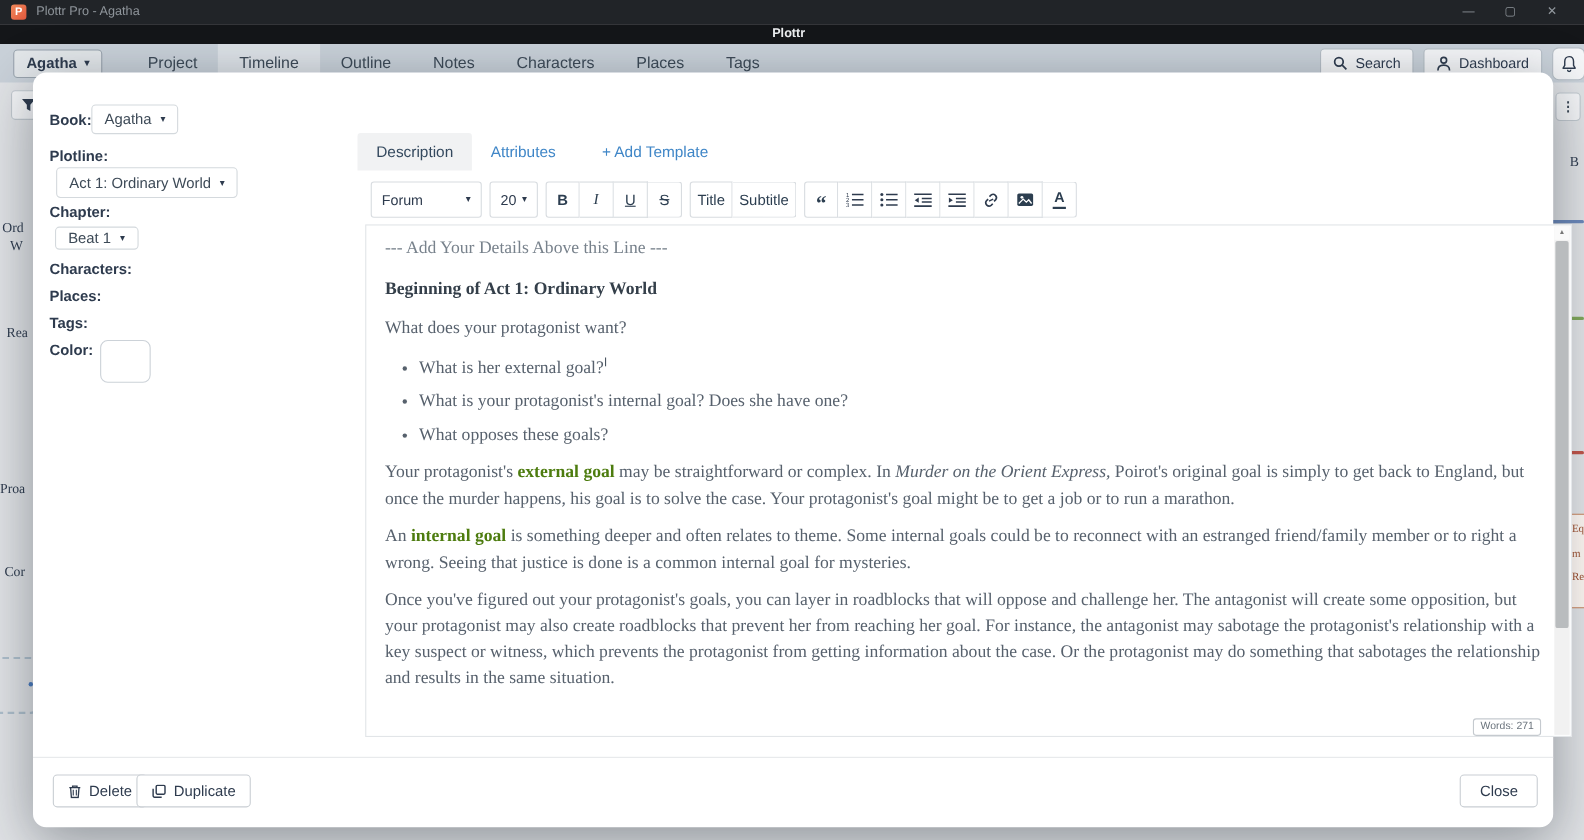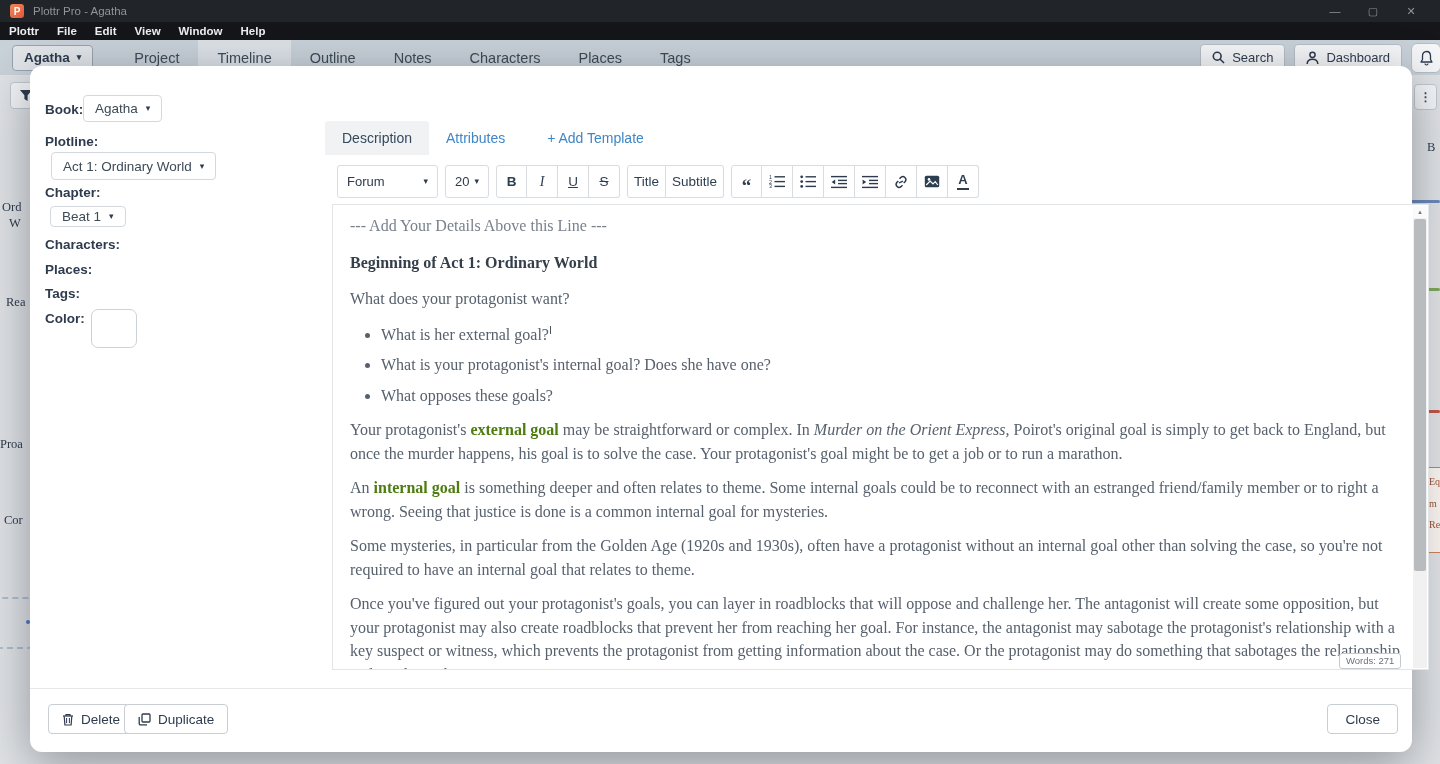--- a/index.html
+++ b/index.html
@@ -6,21 +6,21 @@
   html,body { width:1440px; height:764px; overflow:hidden; }
   body { position:relative; font-family:"Liberation Sans",sans-serif; background:#e1e3e6; }
   svg { display:block; }
 
   
   .titlebar { position:absolute; top:0; left:0; right:0; height:22px; background:#212428; display:flex; align-items:center; padding:0 10px; z-index:5; }
   .app-icon { width:14px; height:14px; border-radius:3px; background:linear-gradient(135deg,#f0895b,#e2573c); color:#fff; font-size:10px; font-weight:700; display:flex; align-items:center; justify-content:center; }
   .window-title { color:#8f959b; font-size:11.5px; margin-left:9px; }
   .win-controls { margin-left:auto; display:flex; gap:0; }
   .win-btn { width:38px; text-align:center; color:#8f959b; font-size:11px; line-height:22px; cursor:default; }
-  .menubar { position:absolute; top:22px; left:0; right:0; height:18px; background:#141619; display:flex; align-items:center; padding:0 6px; z-index:5; }
+  .menubar { position:absolute; top:22px; left:0; right:0; height:18px; background:#141619; display:flex; align-items:center; padding:0 6px; z-index:5;flex-direction:column; }
   .menu-item { color:#eceef0; font-size:11.5px; font-weight:700; padding:0 9px; line-height:18px; }
   .menu-item:first-child { padding-left:3px; }
 
   
   .tabbar { position:absolute; top:40px; left:0; right:0; height:35px; background:#c9d1d9; display:flex; align-items:center; z-index:5; }
   .book-btn { margin-left:12px; height:26px; padding:0 11px; background:#e3e7ea; border:1px solid #9aa4ae; border-radius:4px; font-size:13.5px; font-weight:700; color:#2e3b4e; display:flex; align-items:center; gap:7px; }
   .caret { font-size:9px; color:#2e3b4e; line-height:1; }
   .nav-tabs { display:flex; height:100%; margin-left:22px; }
   .nav-tab { padding:0 19px; display:flex; align-items:center; font-size:14.5px; color:#3d4a57; }
   .nav-tab.active { background:#dde2e7; }
@@ -308,21 +308,20 @@
       <p class="divider-note">--- Add Your Details Above this Line ---</p>
       <p class="ed-heading">Beginning of Act 1: Ordinary World</p>
       <p class="ed-question">What does your protagonist want?</p>
       <ul>
         <li><span>What is her external goal?</span><span class="text-cursor"></span></li>
         <li>What is your protagonist's internal goal? Does she have one?</li>
         <li>What opposes these goals?</li>
       </ul>
       <p class="para"><span>Your protagonist's </span><span class="bold">external goal</span><span> may be straightforward or complex. In </span><span class="italic">Murder on the Orient Express,</span><span> Poirot's original goal is simply to get back to England, but once the murder happens, his goal is to solve the case. Your protagonist's goal might be to get a job or to run a marathon.</span></p>
       <p class="para"><span>An </span><span class="bold">internal goal</span><span> is something deeper and often relates to theme. Some internal goals could be to reconnect with an estranged friend/family member or to right a wrong. Seeing that justice is done is a common internal goal for mysteries.</span></p>
-      <p class="para"><span>Some mysteries, in particular from the Golden Age (1920s and 1930s), often have a protagonist without an internal goal other than solving the case, so you're not required to have an internal goal that relates to theme.</span></p>
       <p class="para"><span>Once you've figured out your protagonist's goals, you can layer in roadblocks that will oppose and challenge her. The antagonist will create some opposition, but your protagonist may also create roadblocks that prevent her from reaching her goal. For instance, the antagonist may sabotage the protagonist's relationship with a key suspect or witness, which prevents the protagonist from getting information about the case. Or the protagonist may do something that sabotages the relationship and results in the same situation.</span></p>
     </div>
     <div class="scrollbar">
       <div class="sb-up">▴</div>
       <div class="sb-thumb"></div>
     </div>
   </div>
   <div class="word-badge">Words: 271</div>
 
   <div class="footer-line"></div>

